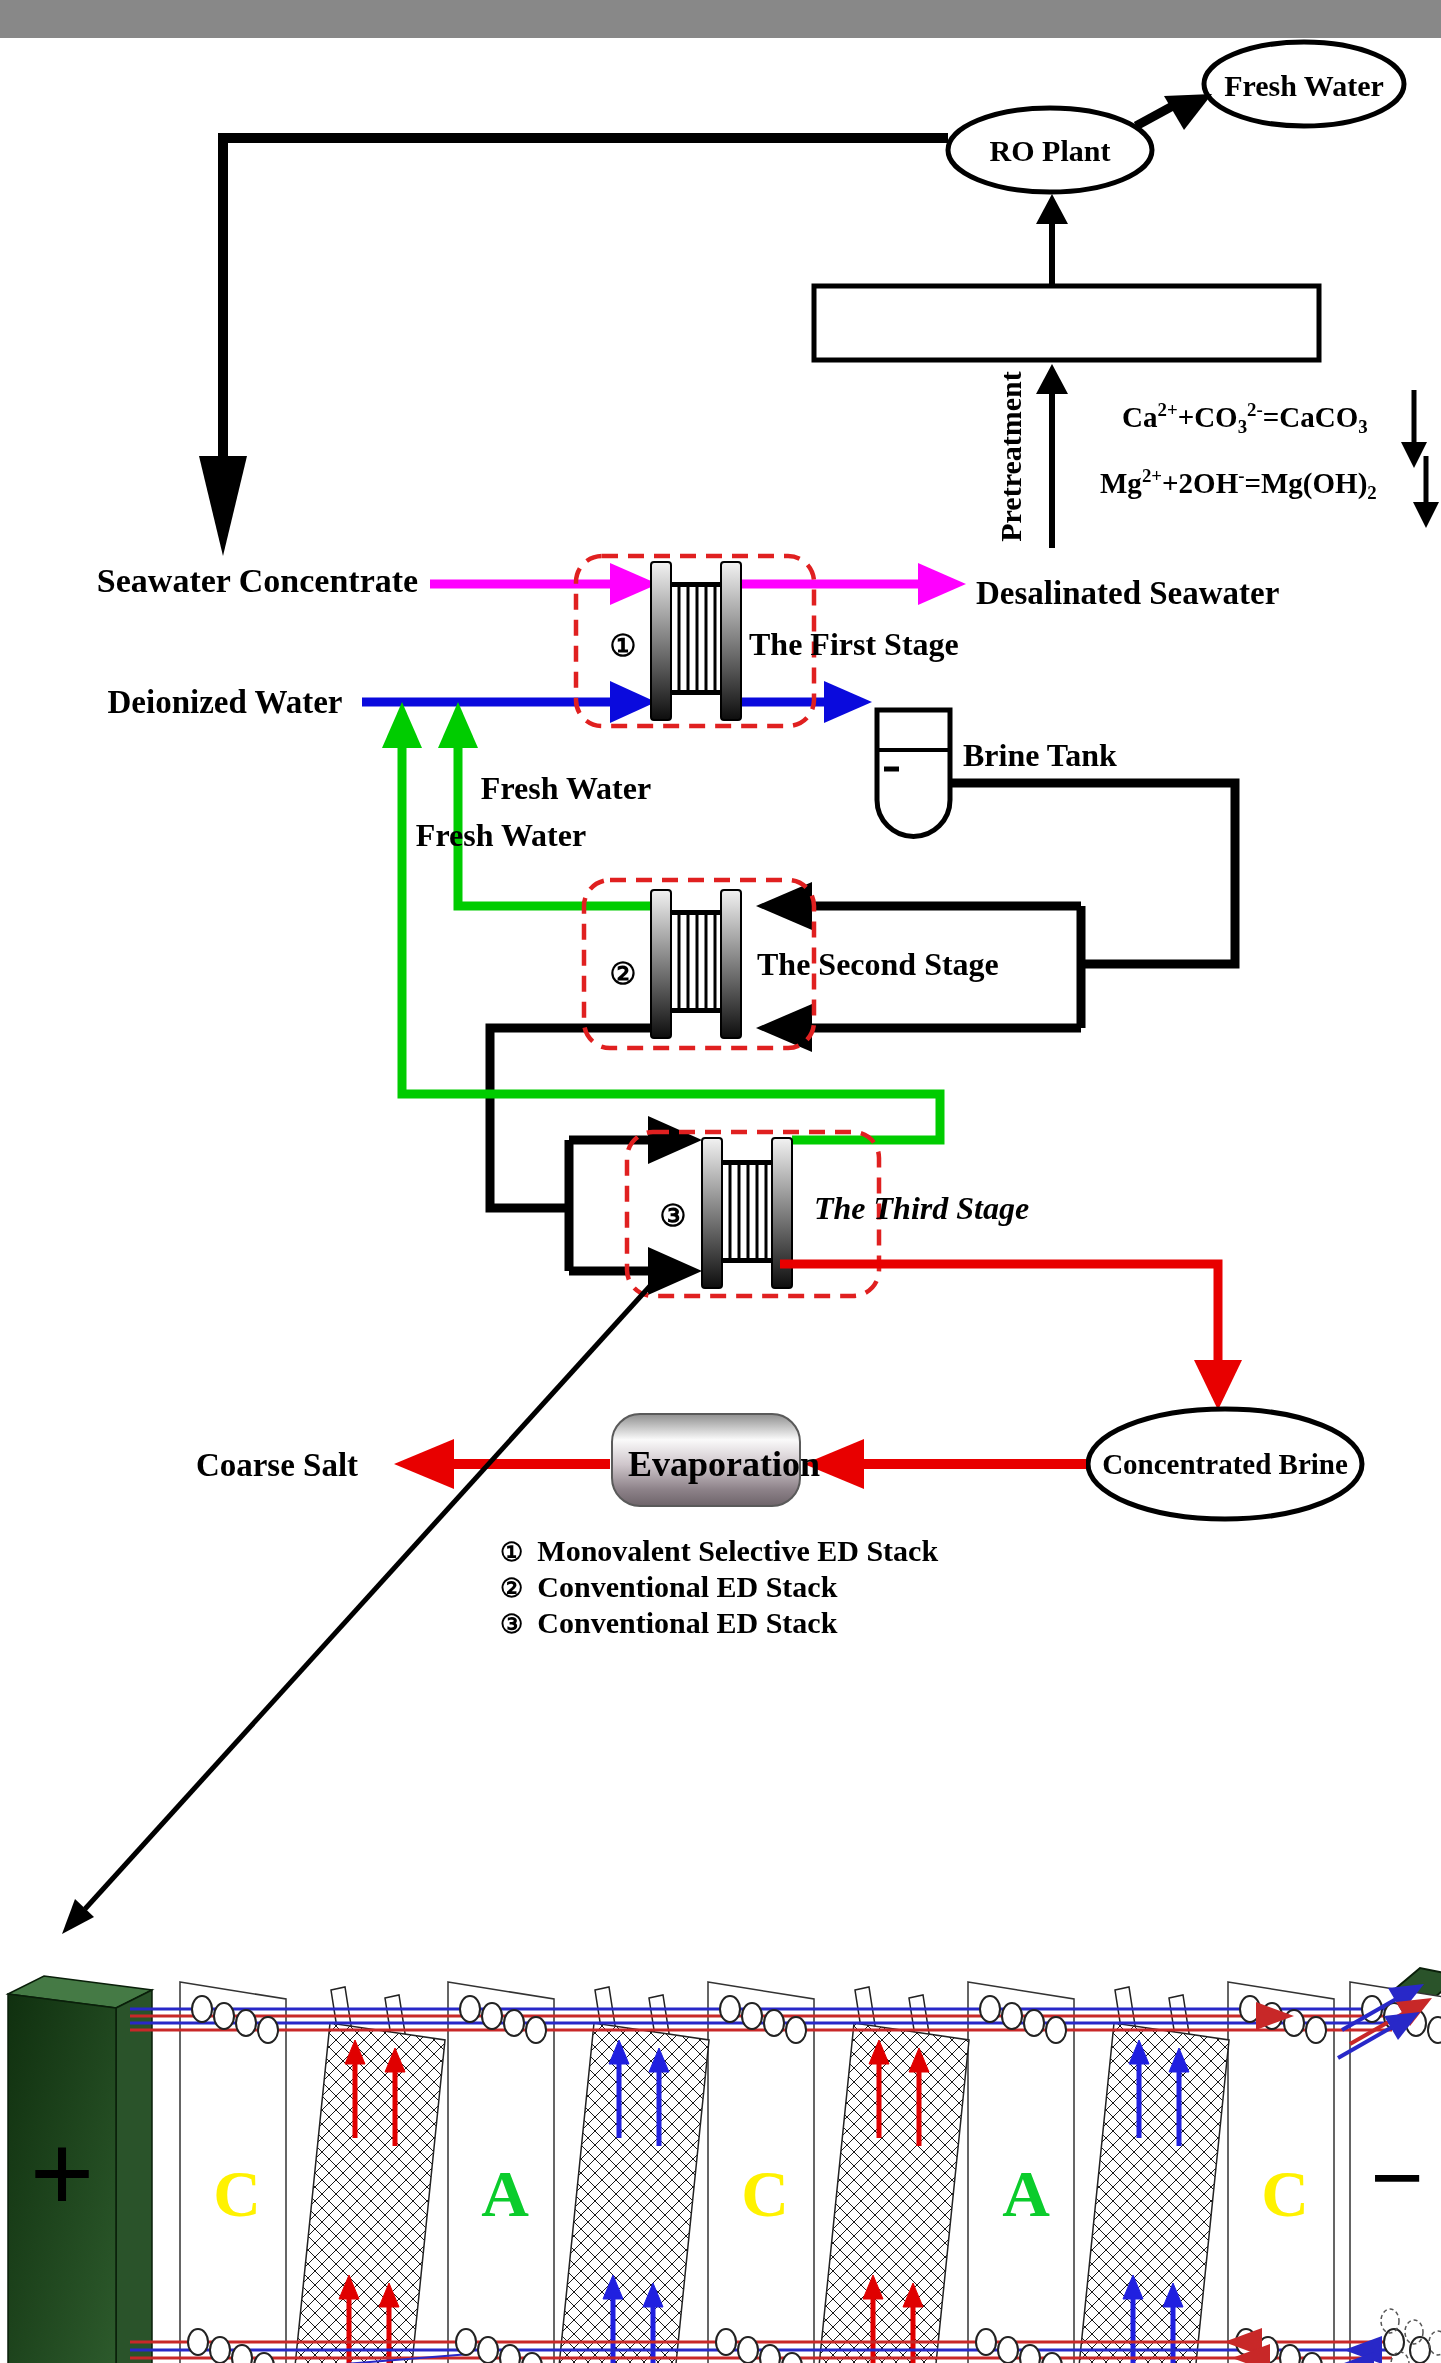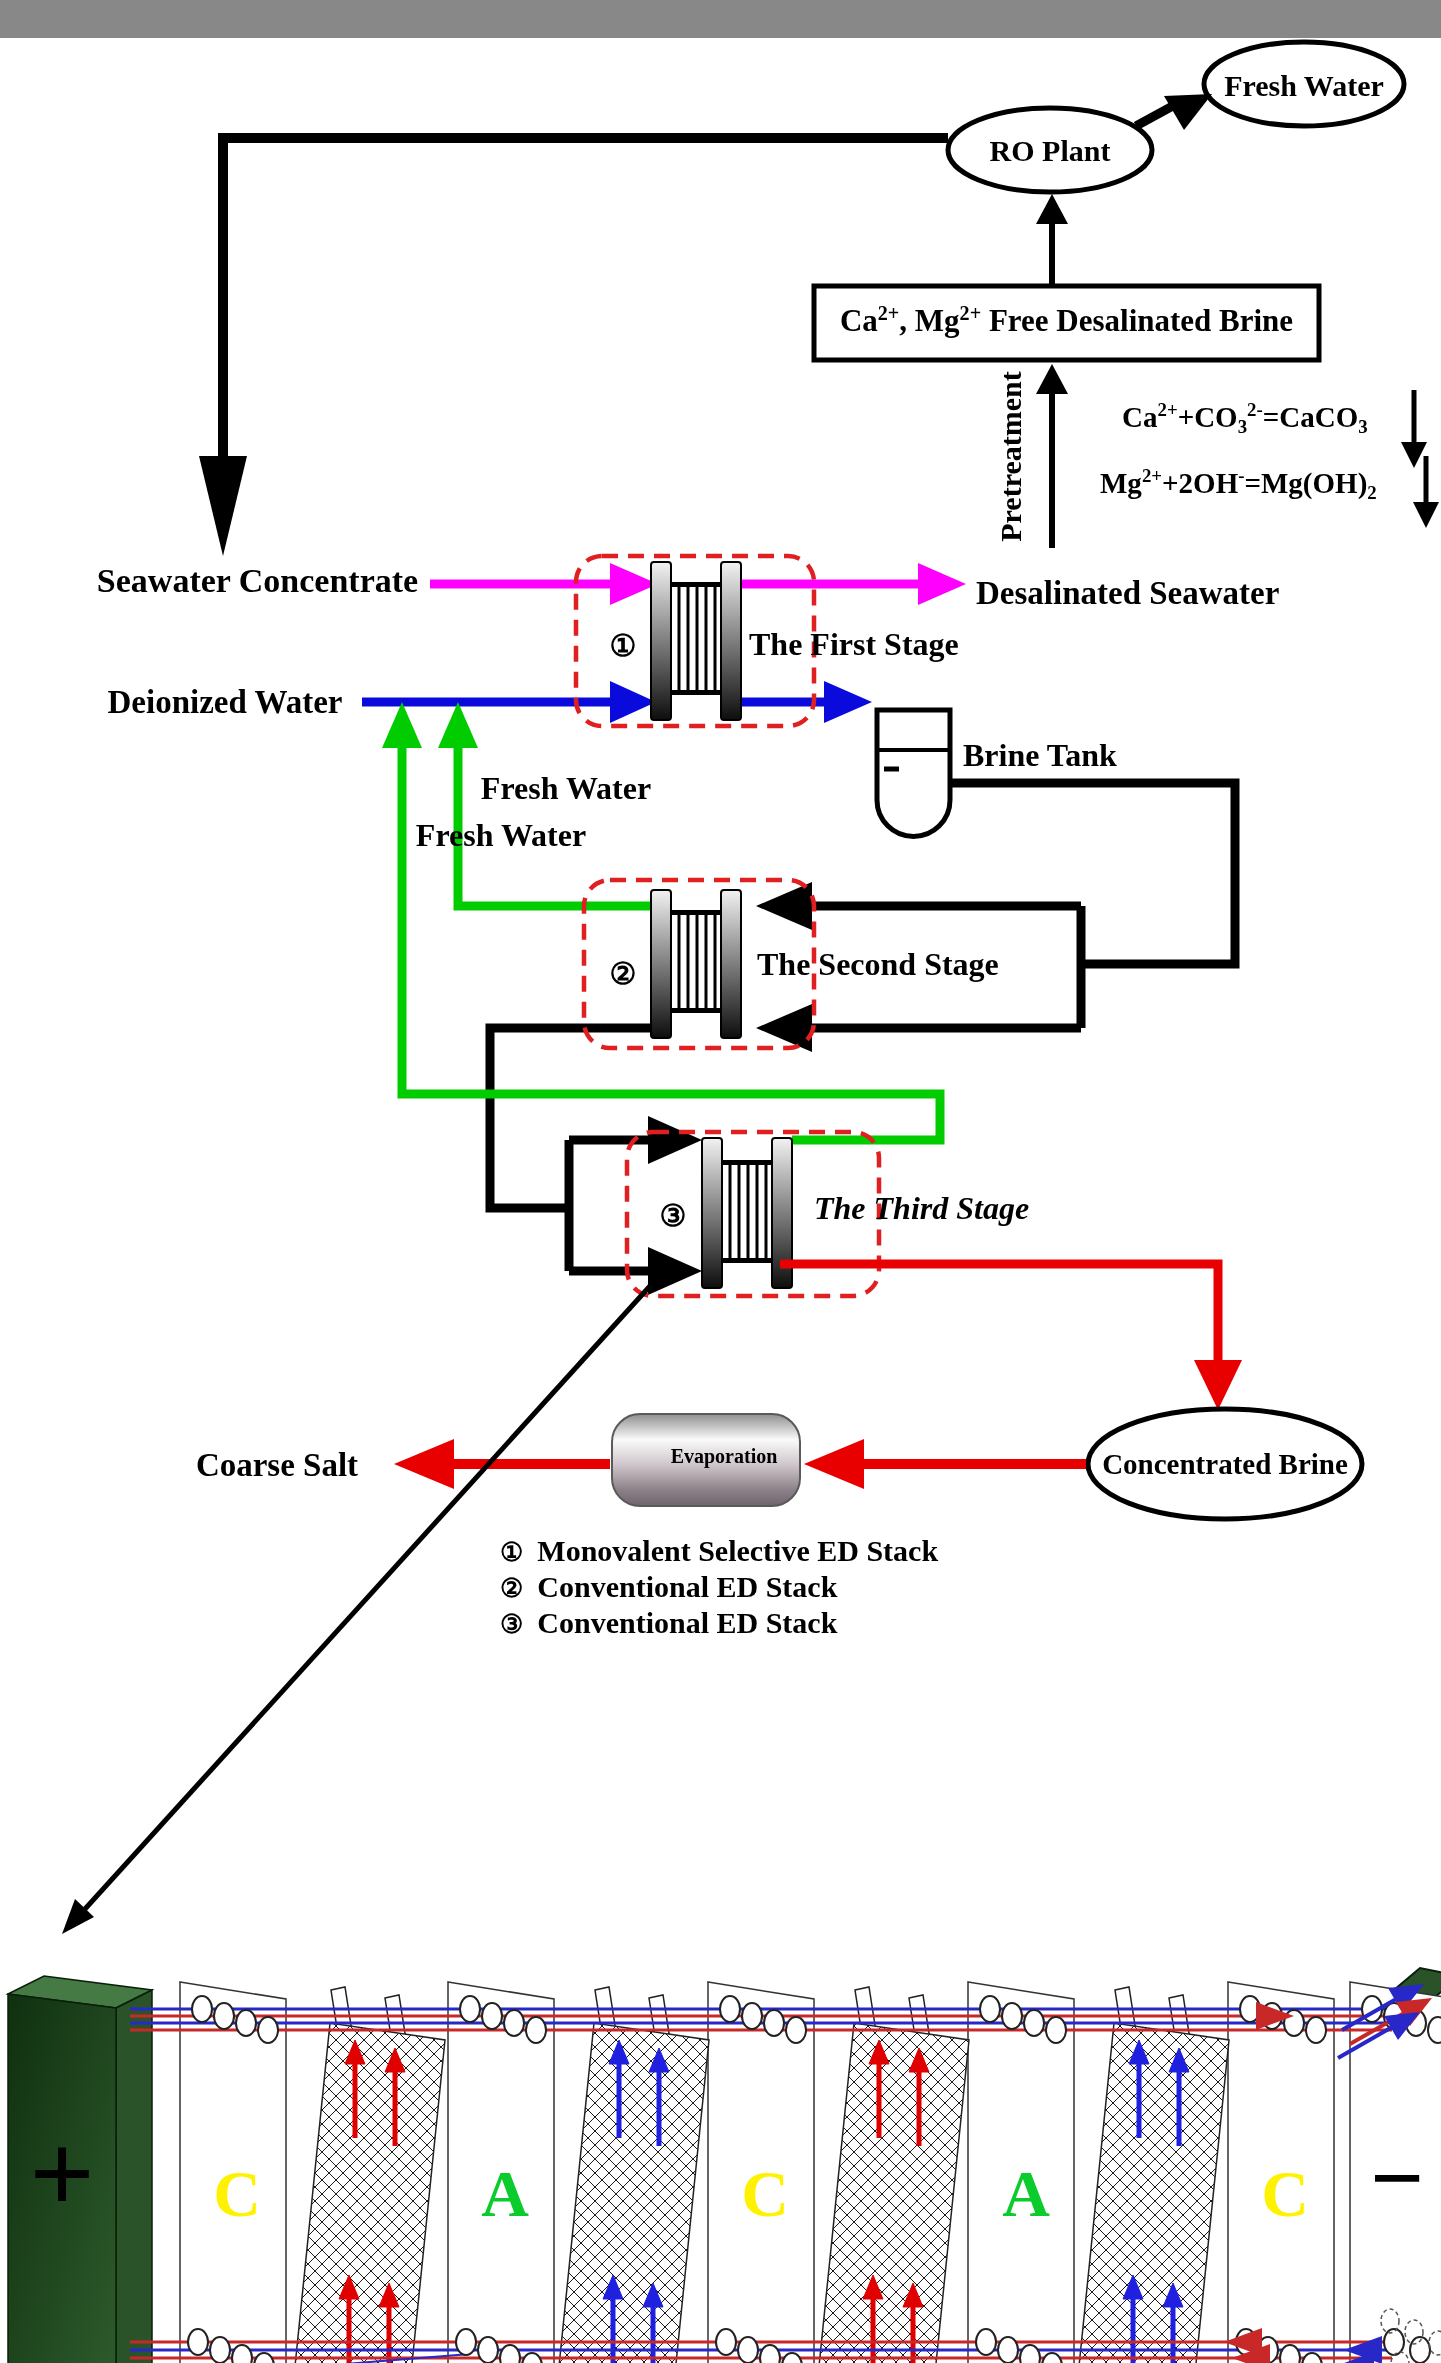--- a/index.html
+++ b/index.html
@@ -358,21 +358,20 @@
     <polygon points="1232,2320 1270,2306 1270,2334" fill="#C82828"></polygon>
     <polygon points="1344,2312 1382,2298 1382,2326" fill="#2828C8"></polygon>
     <polygon points="1336,2328 1374,2314 1374,2342" fill="#2828C8"></polygon>
   </g>
 </svg>
 
 <div class="lbl ctr" style="left:1204px;top:31px;width:200px;font-size:30px;">Fresh Water</div>
 
 <div class="lbl ctr" style="left:950px;top:96px;width:200px;font-size:30px;">RO Plant</div>
 
-<div class="lbl ctr" style="left:814px;top:264px;width:505px;font-size:31px;"><span>Ca</span><sup>2+</sup><span>, Mg</span><sup>2+</sup><span> Free Desalinated Brine</span></div>
 
 <div class="lbl vert ctr" style="left:905px;top:402px;width:210px;font-size:30px;">Pretreatment</div>
 
 <div class="lbl" style="left:1122px;top:362px;font-size:29px;"><span>Ca</span><sup>2+</sup><span>+CO</span><sub>3</sub><sup>2-</sup><span>=CaCO</span><sub>3</sub></div>
 
 <div class="lbl" style="left:1100px;top:428px;font-size:29px;"><span>Mg</span><sup>2+</sup><span>+2OH</span><sup>-</sup><span>=Mg(OH)</span><sub>2</sub></div>
 
 <div class="lbl ctr" style="left:85px;top:524px;width:345px;font-size:34px;">Seawater Concentrate</div>
 
 <div class="lbl" style="left:976px;top:537px;font-size:33px;">Desalinated Seawater</div>
@@ -387,21 +386,21 @@
 
 <div class="lbl ctr" style="left:603px;top:591px;width:40px;font-size:30px;">①</div>
 <div class="lbl" style="left:749px;top:589px;font-size:32px;">The First Stage</div>
 
 <div class="lbl ctr" style="left:603px;top:919px;width:40px;font-size:30px;">②</div>
 <div class="lbl" style="left:757px;top:909px;font-size:32px;">The Second Stage</div>
 
 <div class="lbl ctr" style="left:653px;top:1161px;width:40px;font-size:30px;">③</div>
 <div class="lbl" style="left:814px;top:1153px;font-size:32px;font-style:italic;">The Third Stage</div>
 
-<div class="lbl ctr" style="left:612px;top:1407px;width:224px;font-size:20px;">Evaporation</div>
+<div class="lbl ctr" style="left:612px;top:1407px;width:224px;font-size:36px;">Evaporation</div>
 
 <div class="lbl ctr" style="left:177px;top:1409px;width:200px;font-size:33px;">Coarse Salt</div>
 
 <div class="lbl ctr" style="left:1090px;top:1411px;width:270px;font-size:29px;">Concentrated Brine</div>
 
 <div class="legend-row" style="left:500px;top:1496px;">
   <span class="legend-num">①</span>
   <span class="legend-txt">Monovalent Selective ED Stack</span>
 </div>
 <div class="legend-row" style="left:500px;top:1532px;">

